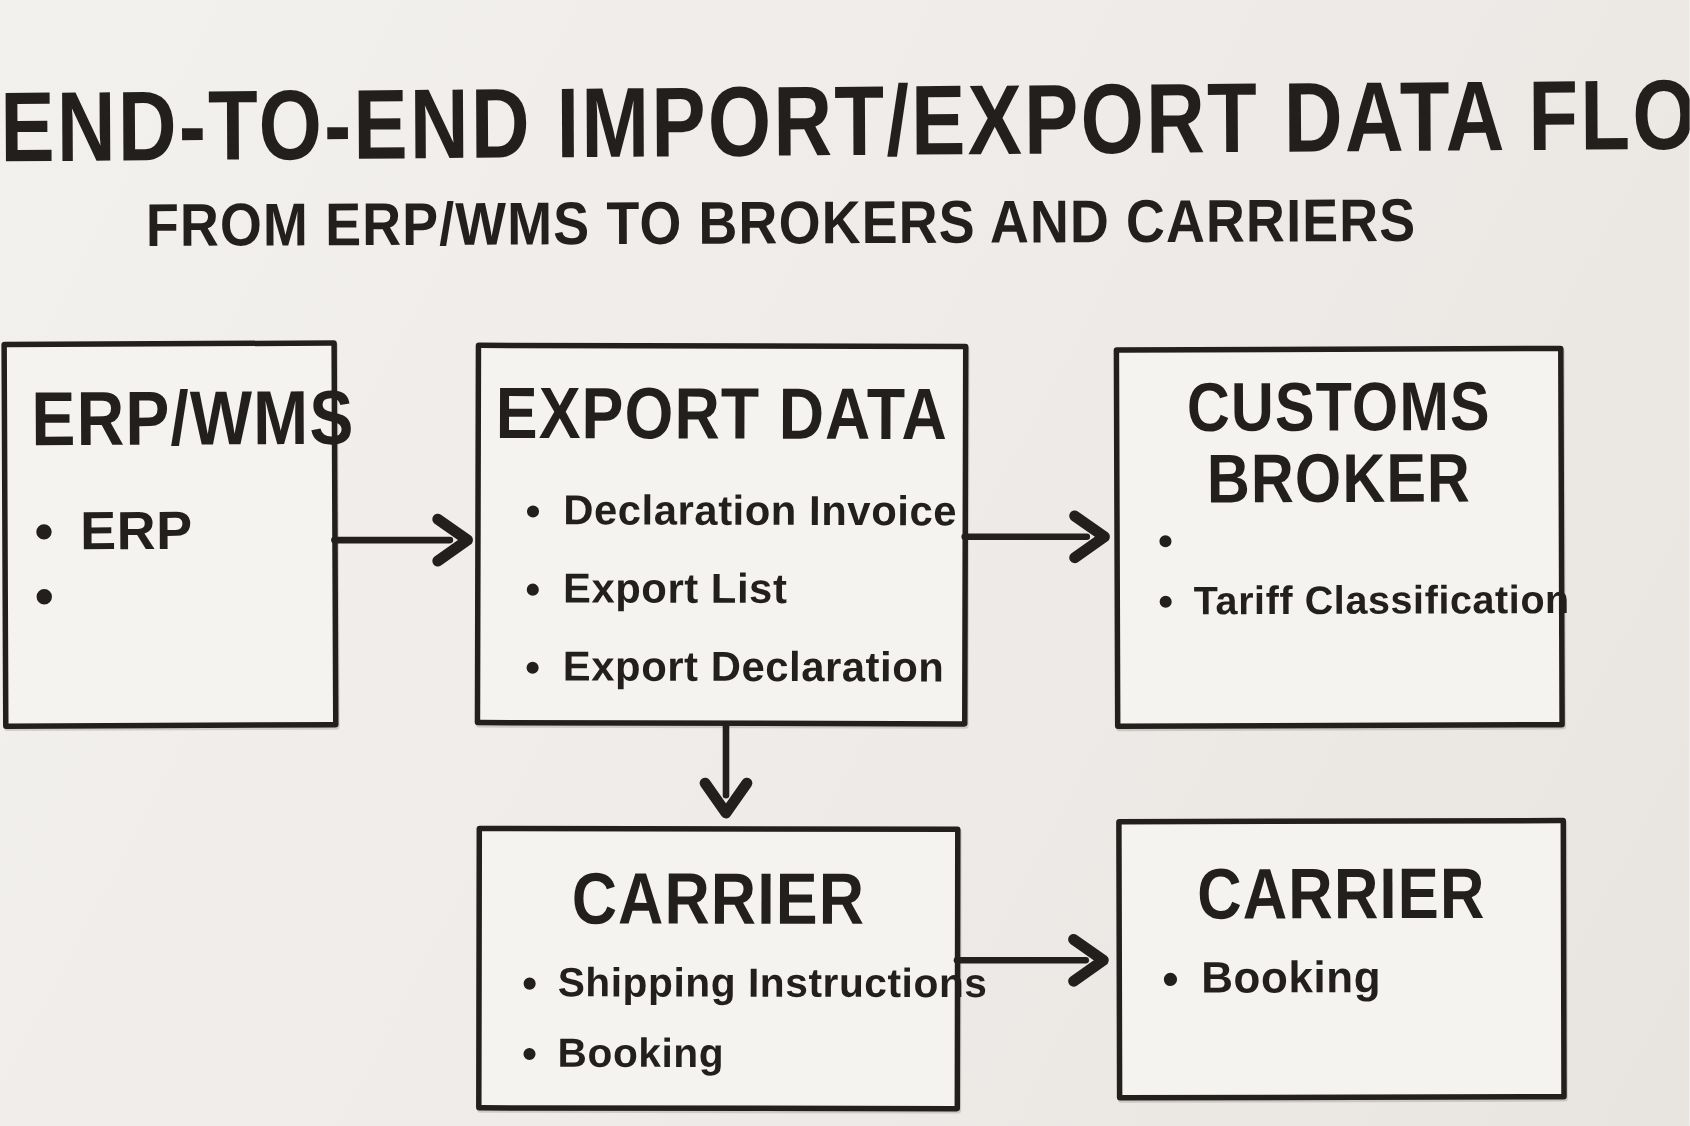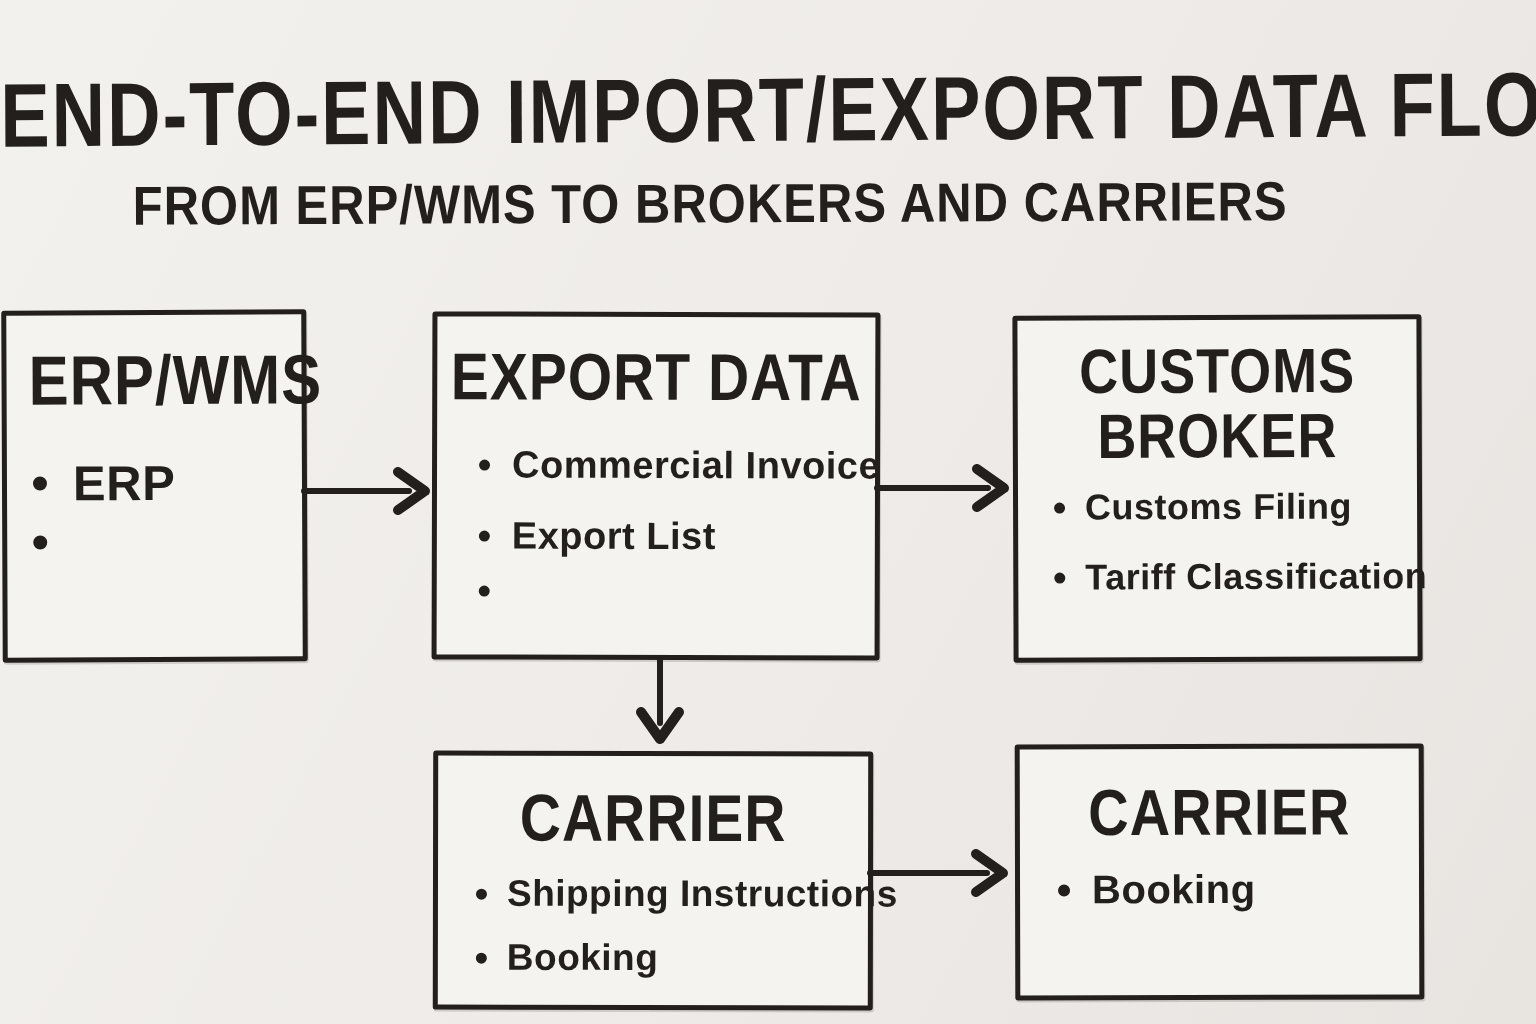--- a/index.html
+++ b/index.html
@@ -102,38 +102,38 @@
         <span class="dot"></span>
       </li>
     </ul>
   </section>
 
   <section class="box" id="box-export-data">
     <div class="box-title">EXPORT DATA</div>
     <ul class="items">
       <li>
         <span class="dot"></span>
-        <span>Commercial Invoice</span>
+        <span>Declaration Invoice</span>
       </li>
       <li>
         <span class="dot"></span>
         <span>Export List</span>
       </li>
       <li>
         <span class="dot"></span>
+        <span>Export Declaration</span>
       </li>
     </ul>
   </section>
 
   <section class="box" id="box-customs-broker">
     <div class="box-title">CUSTOMS BROKER</div>
     <ul class="items">
       <li>
         <span class="dot"></span>
-        <span>Customs Filing</span>
       </li>
       <li>
         <span class="dot"></span>
         <span>Tariff Classification</span>
       </li>
     </ul>
   </section>
 
   <section class="box" id="box-carrier-main">
     <div class="box-title">CARRIER</div>

